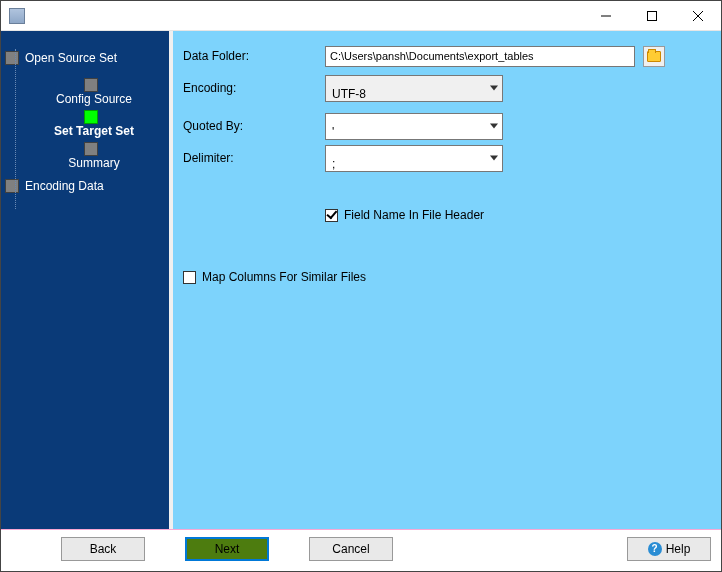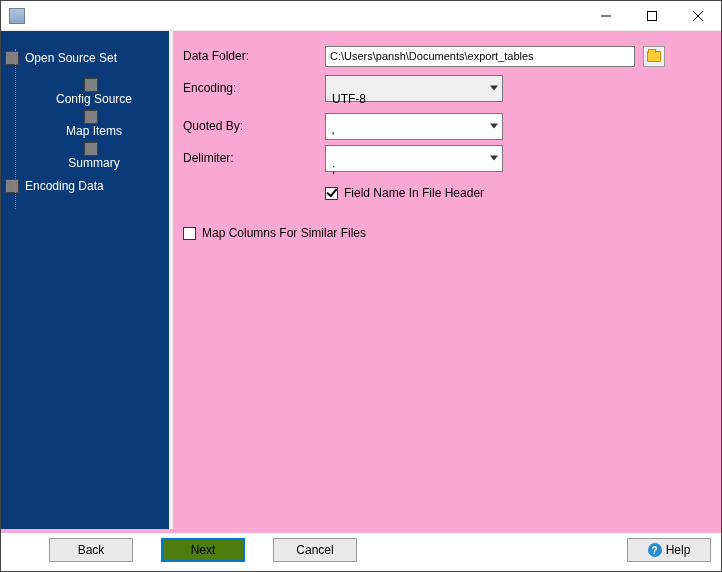--- a/index.html
+++ b/index.html
@@ -91,21 +91,21 @@
   .splitter::after {
     content: "";
     position: absolute;
     top: 50%; left: 1px;
     width: 2px; height: 20px;
     background-image: radial-gradient(#999 30%, transparent 30%);
     background-size: 2px 4px;
   }
   .main {
     flex: 1;
-    background: #f9a8d4;
+    background: #7dd3fc;
     padding: 14px 10px 10px 10px;
     position: relative;
   }
   .form-row {
     display: flex;
     align-items: center;
     height: 22px;
     margin-bottom: 10px;
   }
   .form-label {
@@ -142,62 +142,63 @@
     width:6px; height:3px; background:#ffcc33;
     border:1px solid #cc8800; border-bottom:none;
     border-radius: 1px 1px 0 0;
   }
   .combo {
     height: 27px;
     width: 178px;
     border: 1px solid #777;
     background: #fff;
     display: flex;
-    align-items: flex-start;
+    align-items: flex-end;
     position: relative;
     padding: 16px 18px 0 6px;
   }
   .combo.disabled { background: #f0f0f0; }
   .combo .arrow {
     position: absolute; right: 4px; top: 50%;
     transform: translateY(-50%);
     width: 0; height: 0;
     border-left: 4px solid transparent;
     border-right: 4px solid transparent;
     border-top: 5px solid #333;
   }
   .checkbox-row {
     display: flex;
     align-items: center;
     height: 20px;
     margin-bottom: 12px;
+    margin-top: 22px;
   }
   .checkbox-row.offset { margin-left: 142px; }
   .chk {
     width: 13px; height: 13px;
     border: 1px solid #333;
     margin-right: 6px;
     display: flex; align-items: center; justify-content: center;
     background: #fff;
     flex-shrink: 0;
   }
   .chk.checked::after {
     content: "";
     width: 8px; height: 4px;
     border-left: 2px solid #000;
     border-bottom: 2px solid #000;
     transform: rotate(-50deg) translate(1px,-1px);
   }
   .footer {
     height: 42px;
-    border-top: 4px solid #f9a8d4;
+    border-top: 1px solid #f9a8d4;
     display: flex;
     align-items: center;
     padding: 0 10px 4px 10px;
-    gap: 28px;
+    gap: 40px;
   }
   .footer .btn {
     width: 84px; height: 24px;
     border: 1px solid #999;
     background: #e9e9e9;
     display: flex; align-items: center; justify-content: center;
     cursor: pointer;
     font-size: 12px;
   }
   .footer .btn.primary {
@@ -251,25 +252,25 @@
       <div class="tree-item root">
         <div class="node-box"></div>
         <span class="tree-label">Open Source Set</span>
       </div>
 
       <div class="tree-item child">
         <div class="node-box"></div>
         <span class="tree-label">Config Source</span>
       </div>
 
-
       <div class="tree-item child">
-        <div class="node-box"></div>
-        <span class="tree-label">Map Items</span>
-      </div>
+        <div class="node-box active"></div>
+        <span class="tree-label bold">Set Target Set</span>
+      </div>
+
 
       <div class="tree-item child">
         <div class="node-box"></div>
         <span class="tree-label">Summary</span>
       </div>
 
       <div class="tree-item root2">
         <div class="node-box"></div>
         <span class="tree-label">Encoding Data</span>
       </div>

